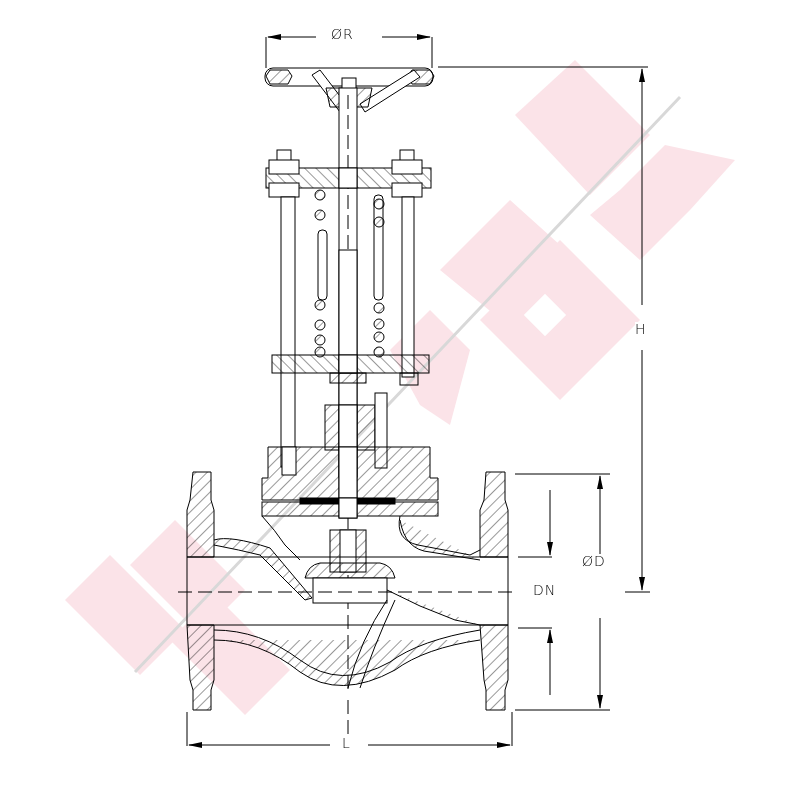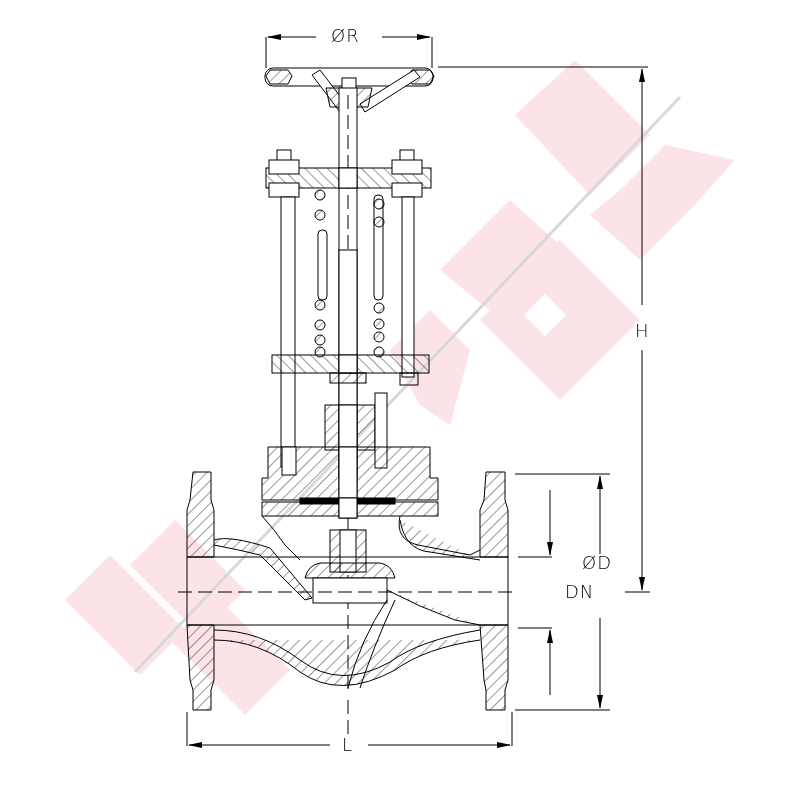--- a/index.html
+++ b/index.html
@@ -1,18 +1,18 @@
 <!DOCTYPE html>
 <html><head>
 <meta charset="utf-8">
 <style>
   html, body { margin:0; padding:0; background:#ffffff; }
   body { width:800px; height:800px; position:relative; overflow:hidden; font-family:"Liberation Sans", sans-serif; }
   #canvas { position:absolute; left:0; top:0; width:800px; height:800px; }
-  .lbl { position:absolute; font-family:"DejaVu Sans", sans-serif; font-size:18px; color:#000; font-weight:300; letter-spacing:1px; background:#fff; line-height:1; }
+  .lbl { position:absolute; font-family:"DejaVu Sans", sans-serif; font-size:14px; color:#000; font-weight:300; letter-spacing:1px; background:#fff; line-height:1; }
 </style>
 </head>
 <body>
 
 <svg id="canvas" viewBox="0 0 800 800" xmlns="http://www.w3.org/2000/svg">
   <defs>
     <pattern id="hatch" patternUnits="userSpaceOnUse" width="8" height="8" patternTransform="rotate(45)">
       <line x1="0" y1="0" x2="0" y2="8" stroke="#000" stroke-width="0.8"></line>
     </pattern>
     <pattern id="hatch2" patternUnits="userSpaceOnUse" width="8" height="8" patternTransform="rotate(-45)">
@@ -161,15 +161,15 @@
 
     <line x1="187" y1="712" x2="187" y2="746"></line>
     <line x1="512" y1="712" x2="512" y2="746"></line>
     <line x1="330" y1="745" x2="189" y2="745" marker-end="url(#arr)"></line>
     <line x1="368" y1="745" x2="510" y2="745" marker-end="url(#arr)"></line>
   </g>
 </svg>
 
 <div class="lbl" style="left:331px;top:27px;">ØR</div>
 <div class="lbl" style="left:635px;top:322px;">H</div>
-<div class="lbl" style="left:533px;top:583px;margin-left:32px;">DN</div>
+<div class="lbl" style="left:533px;top:583px;">DN</div>
 <div class="lbl" style="left:582px;top:554px;">ØD</div>
 <div class="lbl" style="left:342px;top:736px;">L</div>
 
 </body></html>

